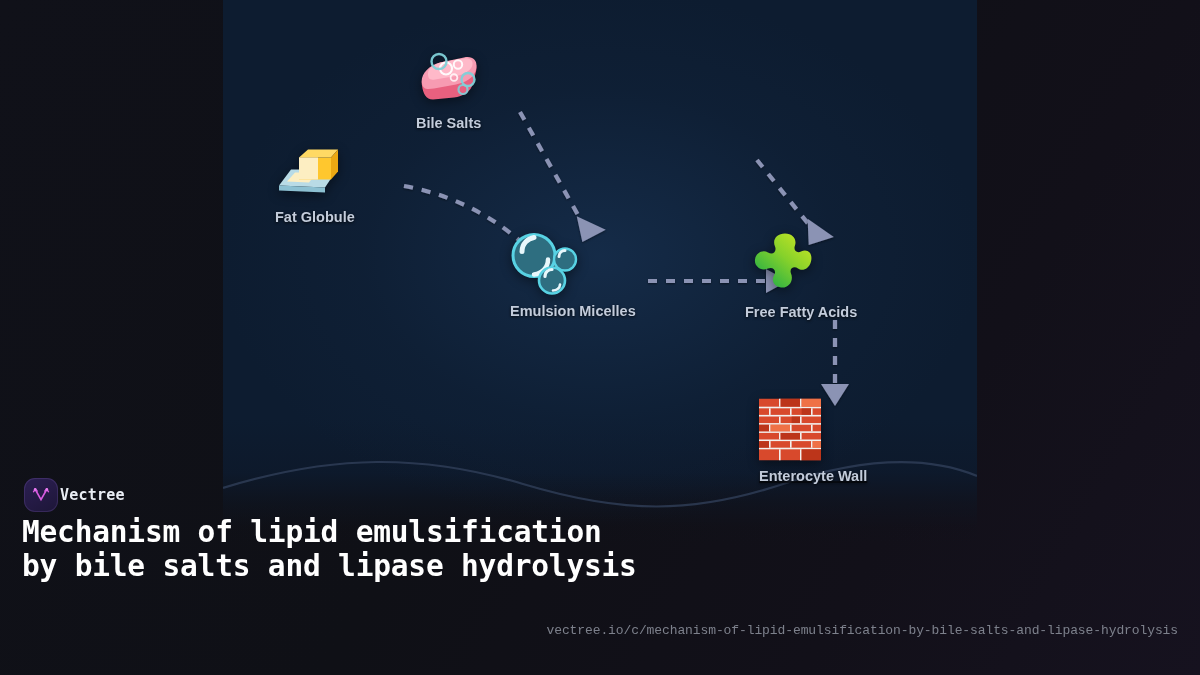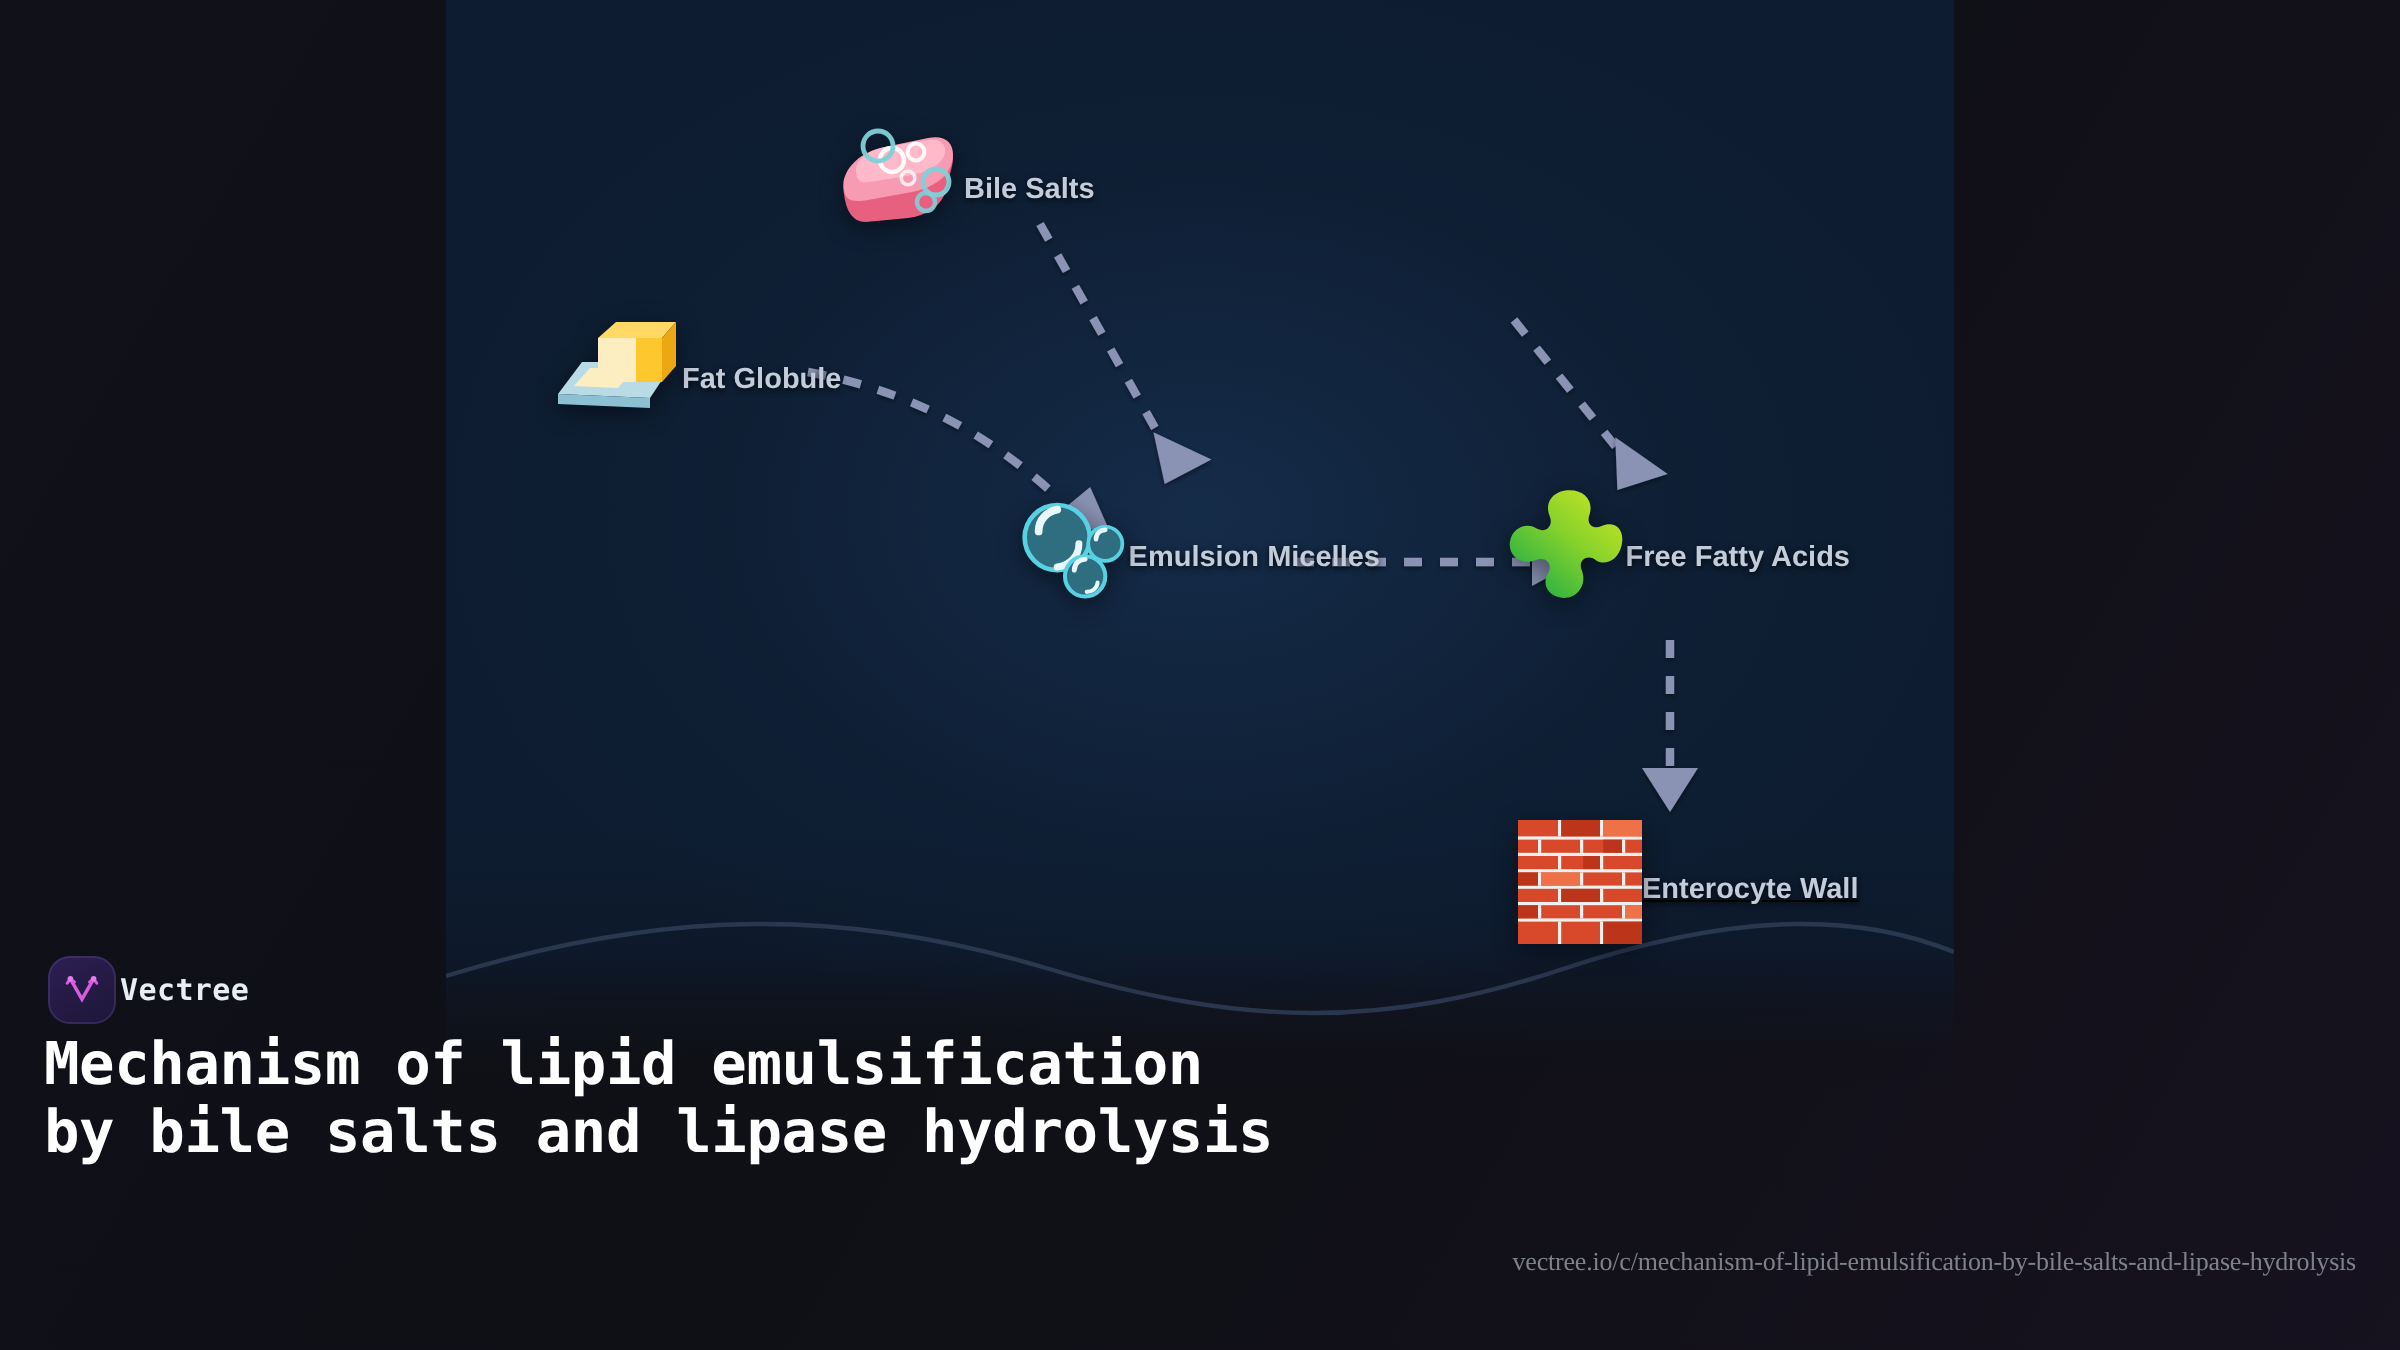--- a/index.html
+++ b/index.html
@@ -51,22 +51,22 @@
   #diagram {
     position: absolute;
     inset: 0;
   }
   #edges { position: absolute; left: 0; top: 0; width: 1200px; height: 675px; pointer-events: none; }
 
   .node {
     position: absolute;
     transform: translate(-50%, -50%);
     display: flex;
-    flex-direction: row;
-    align-items: center;
+    flex-direction: column;
+    align-items: flex-start;
     width: 180px;
   }
   .node .glyph {
     line-height: 1;
     filter: drop-shadow(0 3px 6px rgba(0,0,0,0.45));
     user-select: none;
   }
   .node .label {
     margin-top: 7px;
     font-size: 14.5px;
@@ -112,21 +112,21 @@
     font-size: 29.5px;
     font-weight: bold;
     line-height: 33.5px;
     color: #ffffff;
     letter-spacing: -0.2px;
   }
   #url {
     position: absolute;
     right: 22px;
     top: 623px;
-    font-family: Liberation Serif, serif;
+    font-family: Liberation Mono, monospace;
     font-size: 13px;
     color: #7d818c;
     letter-spacing: -0.1px;
     white-space: nowrap;
   }
 </style>
 </head>
 <body>
 
 <div id="stage">

